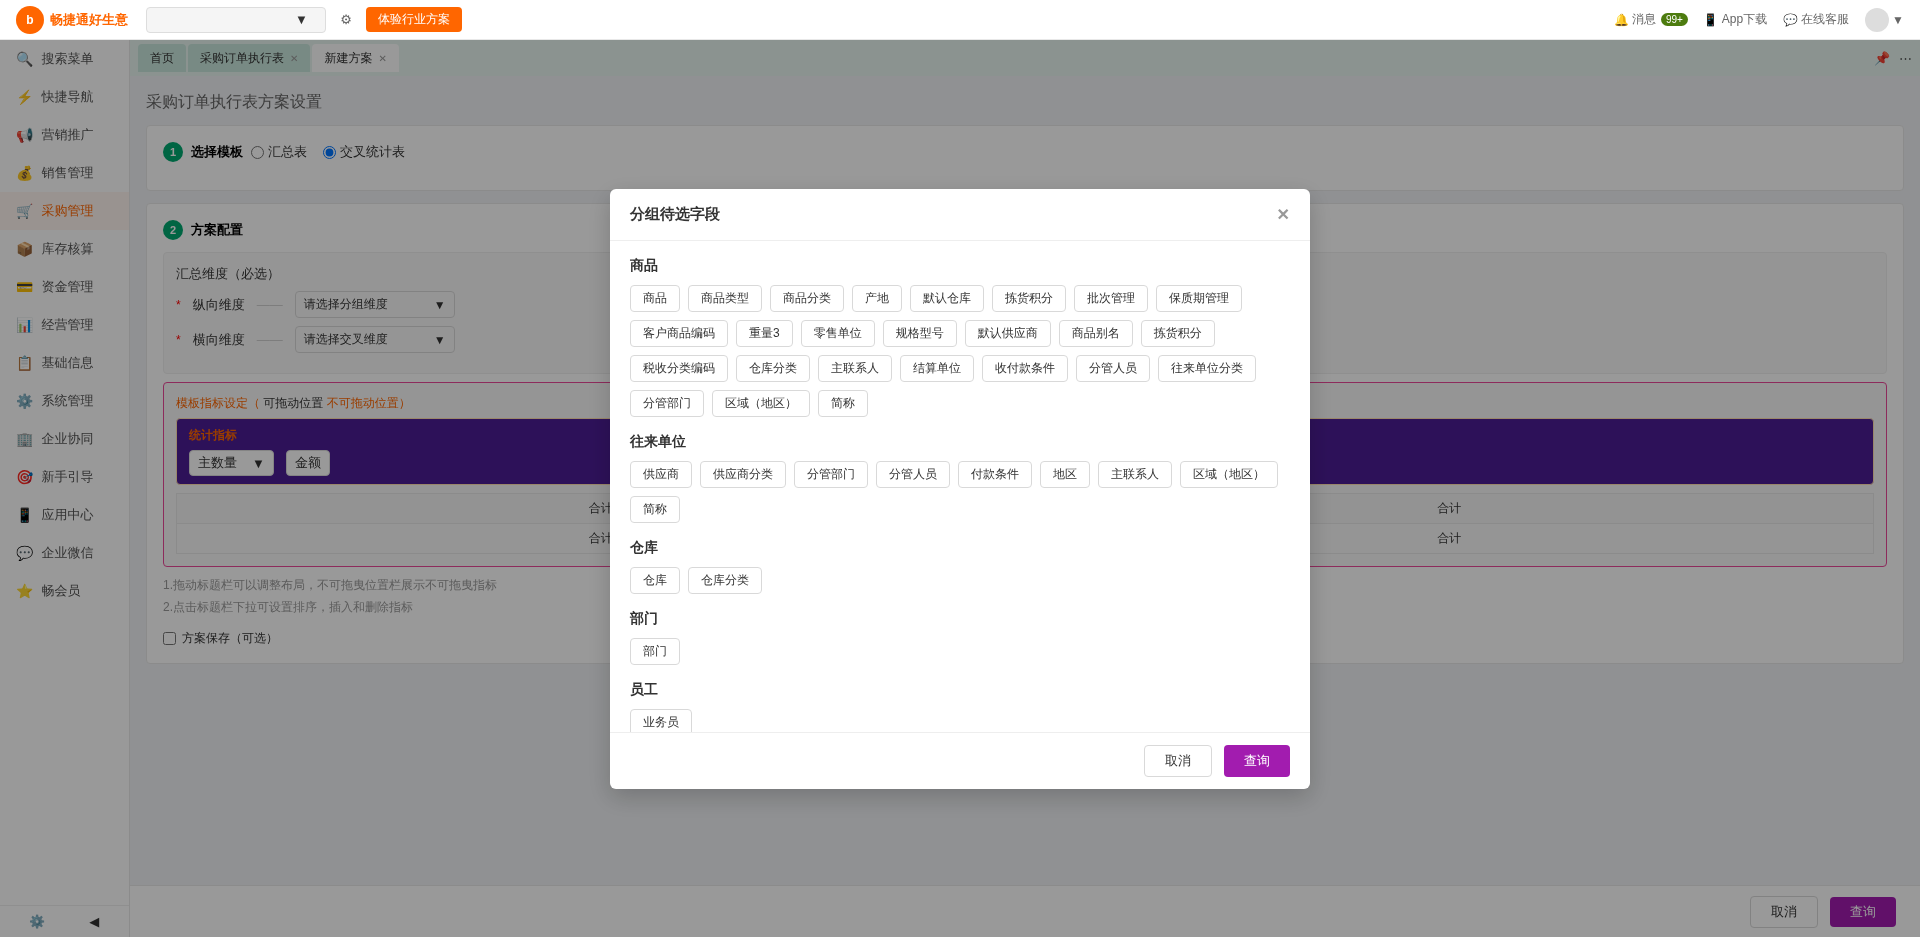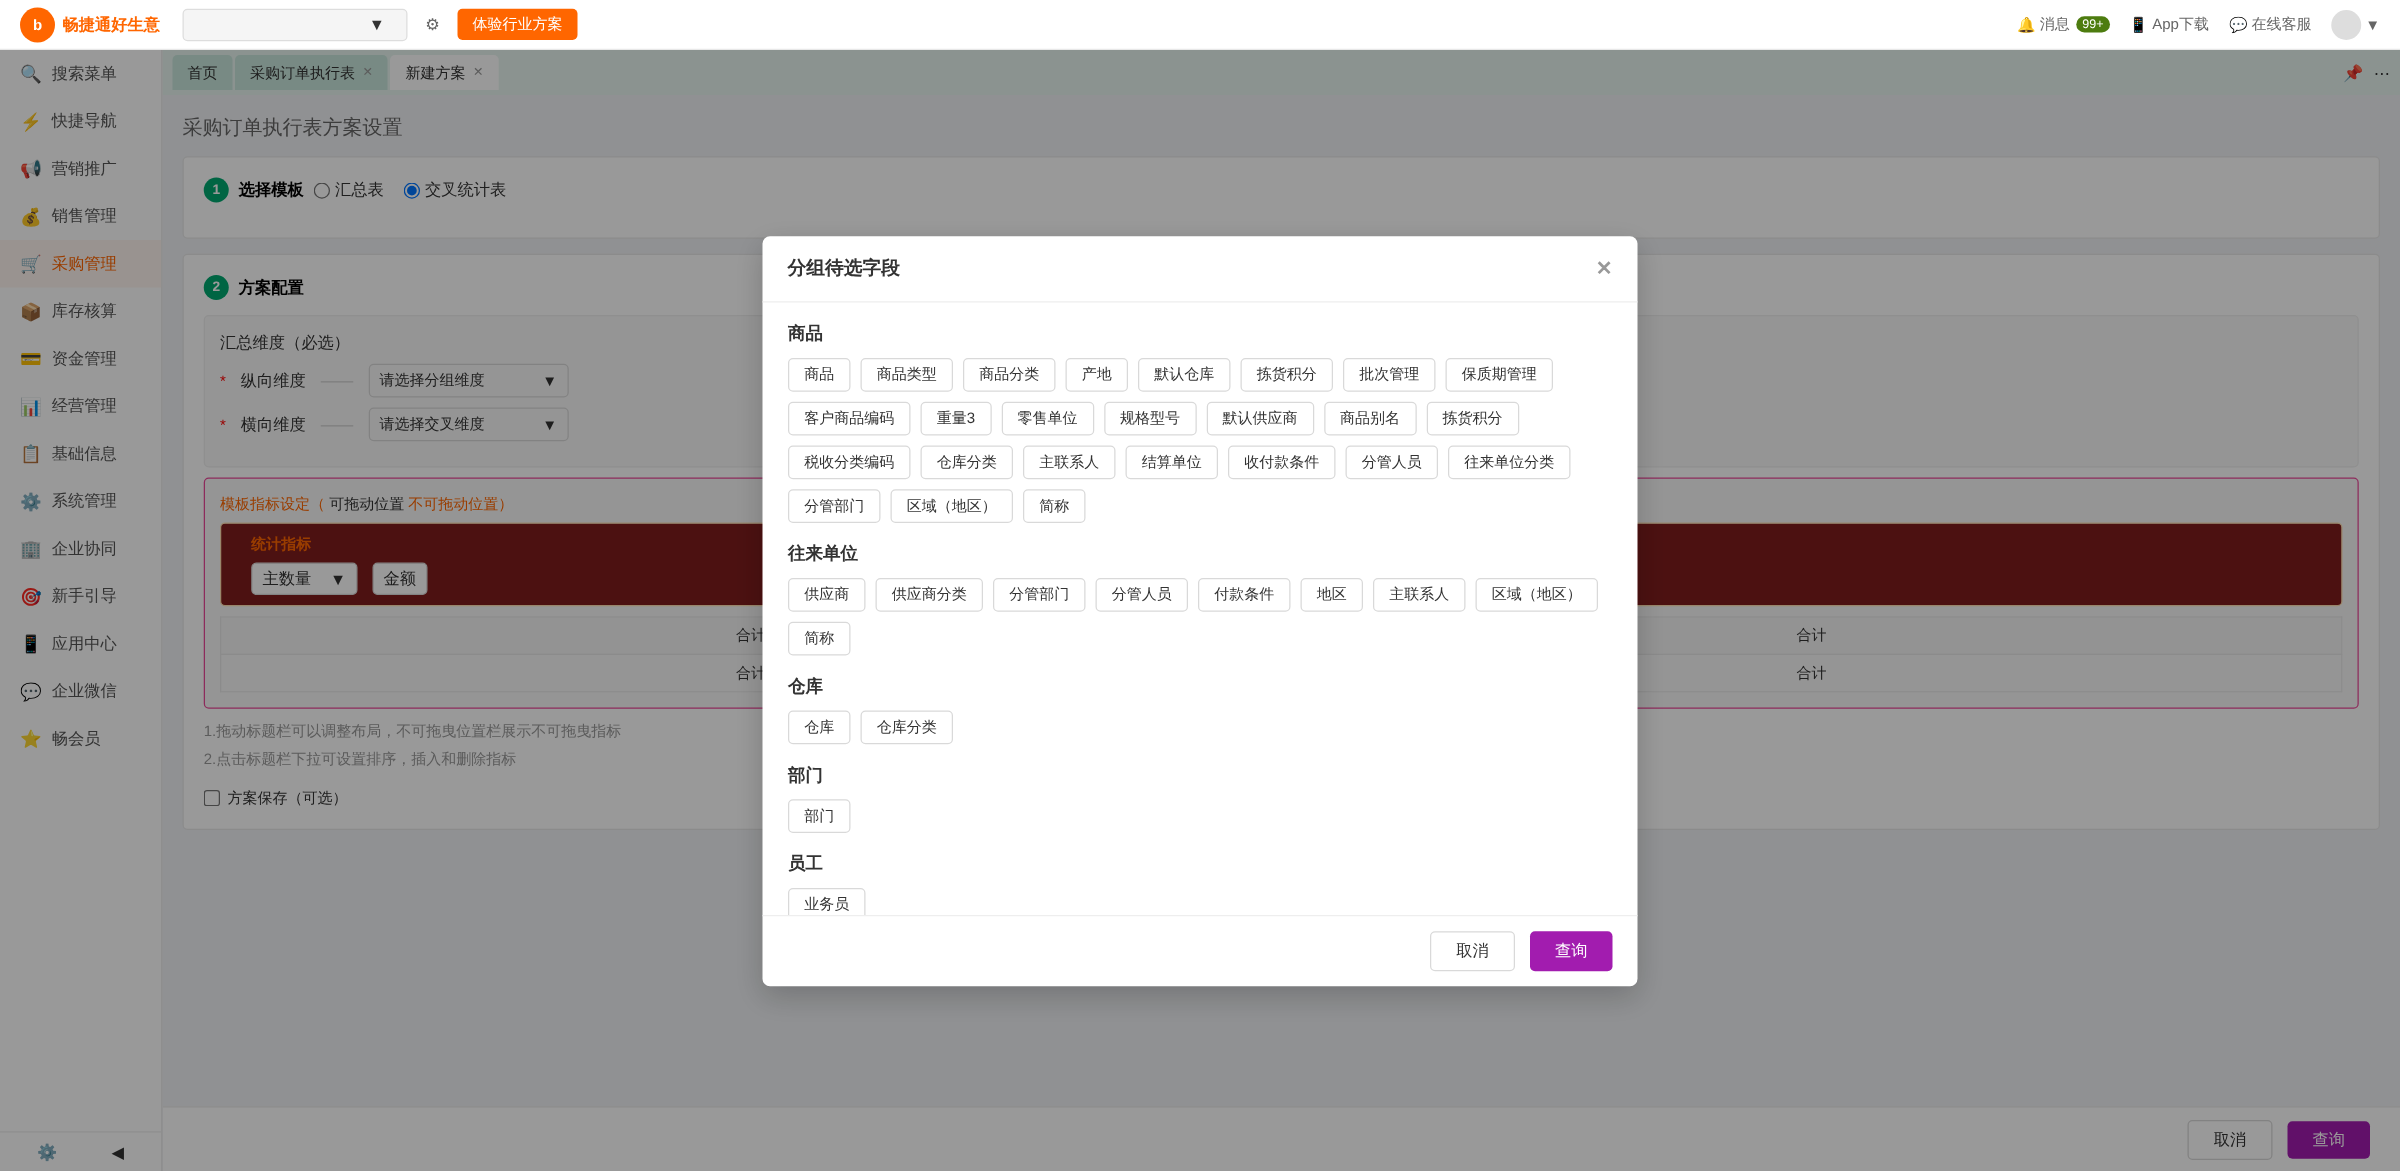--- a/index.html
+++ b/index.html
@@ -177,21 +177,21 @@
     .note-text { font-size: 12px; color: #999; line-height: 1.8; }
     .checkbox-label { display: flex; align-items: center; gap: 6px; font-size: 12px; cursor: pointer; }
 
     
     .bottom-bar {
       position: fixed; bottom: 0; left: 130px; right: 0; height: 52px;
       background: #fff; border-top: 1px solid #e8e8e8;
       display: flex; align-items: center; justify-content: flex-end;
       padding: 0 24px; gap: 12px; z-index: 97;
     }
-    .indicator-section { background: #7f1d1d; border: 1px solid #ffe0b2; border-radius: 4px; padding: 8px 24px; margin-bottom: 8px; }
+    .indicator-section { background: #4c1d95; border: 1px solid #ffe0b2; border-radius: 4px; padding: 8px 12px; margin-bottom: 8px; }
     .indicator-label { color: #f60; font-size: 12px; font-weight: bold; margin-bottom: 6px; }
   </style>
 </head>
 <body>
 
 <div class="top-header">
   <div class="logo-area">
     <div class="logo-icon">b</div>
     <span class="logo-text">畅捷通好生意</span>
   </div>

